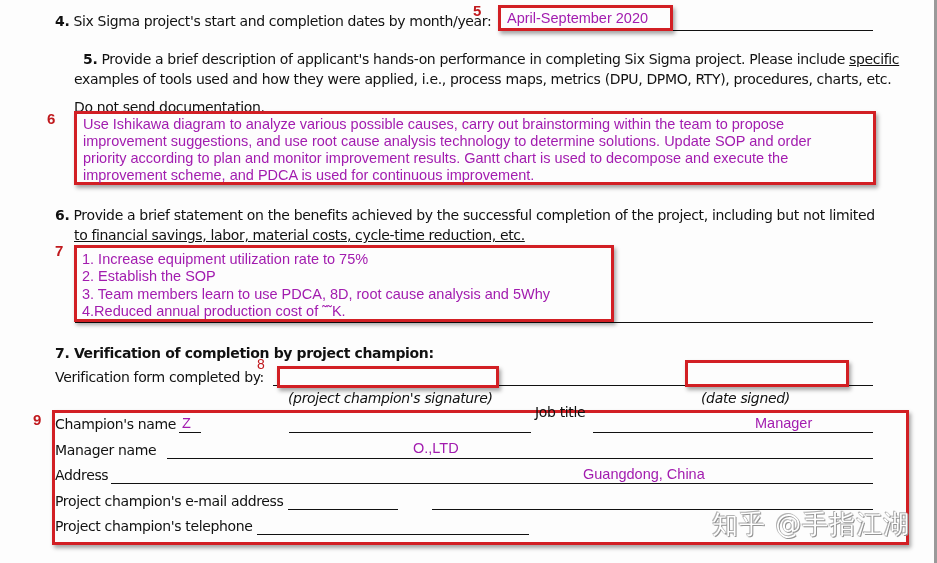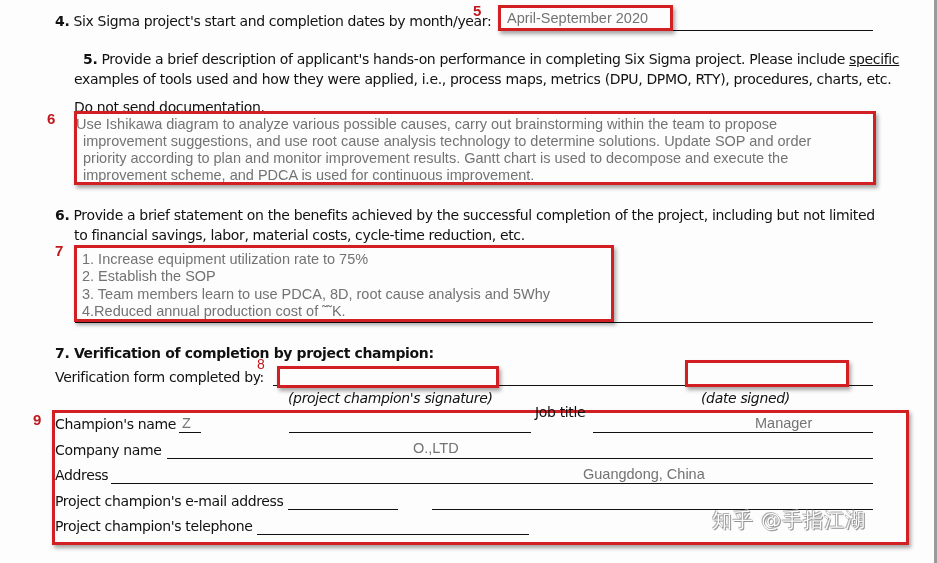--- a/index.html
+++ b/index.html
@@ -8,24 +8,24 @@
     font-family: "DejaVu Sans", sans-serif; color: #111;
   }
   .right-edge { position: absolute; left: 934px; top: 0; width: 3px; height: 563px; background: #9a9a9a; }
   .q { position: absolute; font-size: 14px; letter-spacing: -0.35px; line-height: 20px; white-space: nowrap; font-family: "DejaVu Sans", sans-serif; }
   .num { font-weight: bold; }
   .u { text-decoration: underline; }
   .line { position: absolute; height: 1px; background: #111; }
   .redbox { position: absolute; border: 3px solid #d21f24; box-shadow: 2px 3px 4px rgba(0,0,0,0.35); box-sizing: border-box; background: transparent; }
   .anno { position: absolute; color: #c0191d; font-weight: bold; font-size: 15px; font-family: "Liberation Sans", sans-serif; }
   .anno.thin { font-weight: normal; }
-  .fill { position: absolute; font-family: "Liberation Sans", sans-serif; font-size: 14.5px; line-height: 17.5px; color: #737373; white-space: nowrap; }
+  .fill { position: absolute; font-family: "Liberation Sans", sans-serif; font-size: 14.5px; line-height: 17.5px; color: #a21caf; white-space: nowrap; }
   .italic { font-style: italic; }
   .bold { font-weight: bold; }
-  .watermark { position: absolute; left: 712px; top: 507px; font-size: 20px; color: #fff; letter-spacing: 1px;
+  .watermark { position: absolute; left: 712px; top: 507px; font-size: 26px; color: #fff; letter-spacing: 1px;
     text-shadow: 0 0 1px #666, 1px 1px 0 #999, -1px -1px 0 #bbb; font-family: "DejaVu Sans", sans-serif; white-space: nowrap; }
 </style>
 </head>
 <body>
 
 <div class="right-edge"></div>
 
 <div class="q" style="left:55px; top:11px;">
   <span class="num">4.</span>
   <span>Six Sigma project's start and completion dates by month/year:</span>
@@ -38,31 +38,31 @@
 <div class="q" style="left:55px; top:49px;margin-left:28px;">
   <span class="num">5.</span>
   <span>Provide a brief description of applicant's hands-on performance in completing Six Sigma project. Please include </span><span class="u">specific</span>
 </div>
 <div class="q" style="left:74px; top:69px;">examples of tools used and how they were applied, i.e., process maps, metrics (DPU, DPMO, RTY), procedures, charts, etc.</div>
 <div class="q u" style="left:74px; top:97px;">Do not send documentation.</div>
 
 <div class="anno" style="left:47px; top:110px;">6</div>
 <div class="redbox" style="left:74px; top:111px; width:802px; height:74px;"></div>
 <div>
-  <div class="fill" style="left:76px; top:116px;text-align:center;">Use Ishikawa diagram to analyze various possible causes, carry out brainstorming within the team to propose</div>
+  <div class="fill" style="left:83px; top:116px;text-align:center;">Use Ishikawa diagram to analyze various possible causes, carry out brainstorming within the team to propose</div>
   <div class="fill" style="left:83px; top:133px;">improvement suggestions, and use root cause analysis technology to determine solutions. Update SOP and order</div>
   <div class="fill" style="left:83px; top:150px;">priority according to plan and monitor improvement results. Gantt chart is used to decompose and execute the</div>
   <div class="fill" style="left:83px; top:167px;">improvement scheme, and PDCA is used for continuous improvement.</div>
 </div>
 
 <div class="q" style="left:55px; top:205px;">
   <span class="num">6.</span>
   <span>Provide a brief statement on the benefits achieved by the successful completion of the project, including but not limited</span>
 </div>
-<div class="q" style="left:74px; top:225px;">to financial savings, labor, material costs, cycle-time reduction, etc.</div>
+<div class="q" style="left:74px; top:225px;text-decoration:underline;">to financial savings, labor, material costs, cycle-time reduction, etc.</div>
 
 <div class="anno" style="left:55px; top:242px;">7</div>
 <div class="line" style="left:75px; top:322px; width:798px;"></div>
 <div class="redbox" style="left:74px; top:245px; width:540px; height:77px;"></div>
 <div>
   <div class="fill" style="left:82px; top:251px;">1. Increase equipment utilization rate to 75%</div>
   <div class="fill" style="left:82px; top:268px;">2. Establish the SOP</div>
   <div class="fill" style="left:82px; top:286px;">3. Team members learn to use PDCA, 8D, root cause analysis and 5Why</div>
   <div class="fill" style="left:82px; top:303px;">4.Reduced annual production cost of ˜˜K.</div>
 </div>
@@ -80,21 +80,21 @@
 <div class="redbox" style="left:52px; top:410px; width:857px; height:135px;"></div>
 
 <div class="q" style="left:55px; top:414px;">Champion's name</div>
 <div class="line" style="left:179px; top:432px; width:22px;"></div>
 <div class="line" style="left:289px; top:432px; width:242px;"></div>
 <div class="fill" style="left:182px; top:415px;">Z</div>
 <div class="q" style="left:535px; top:402px;">Job title</div>
 <div class="line" style="left:593px; top:432px; width:280px;"></div>
 <div class="fill" style="left:755px; top:415px;">Manager</div>
 
-<div class="q" style="left:55px; top:440px;">Company name</div>
+<div class="q" style="left:55px; top:440px;">Manager name</div>
 <div class="line" style="left:167px; top:458px; width:706px;"></div>
 <div class="fill" style="left:413px; top:440px;">O.,LTD</div>
 
 <div class="q" style="left:55px; top:465px;">Address</div>
 <div class="line" style="left:111px; top:483px; width:762px;"></div>
 <div class="fill" style="left:583px; top:466px;">Guangdong, China</div>
 
 <div class="q" style="left:55px; top:491px;">Project champion's e-mail address</div>
 <div class="line" style="left:288px; top:509px; width:110px;"></div>
 <div class="line" style="left:432px; top:509px; width:441px;"></div>

